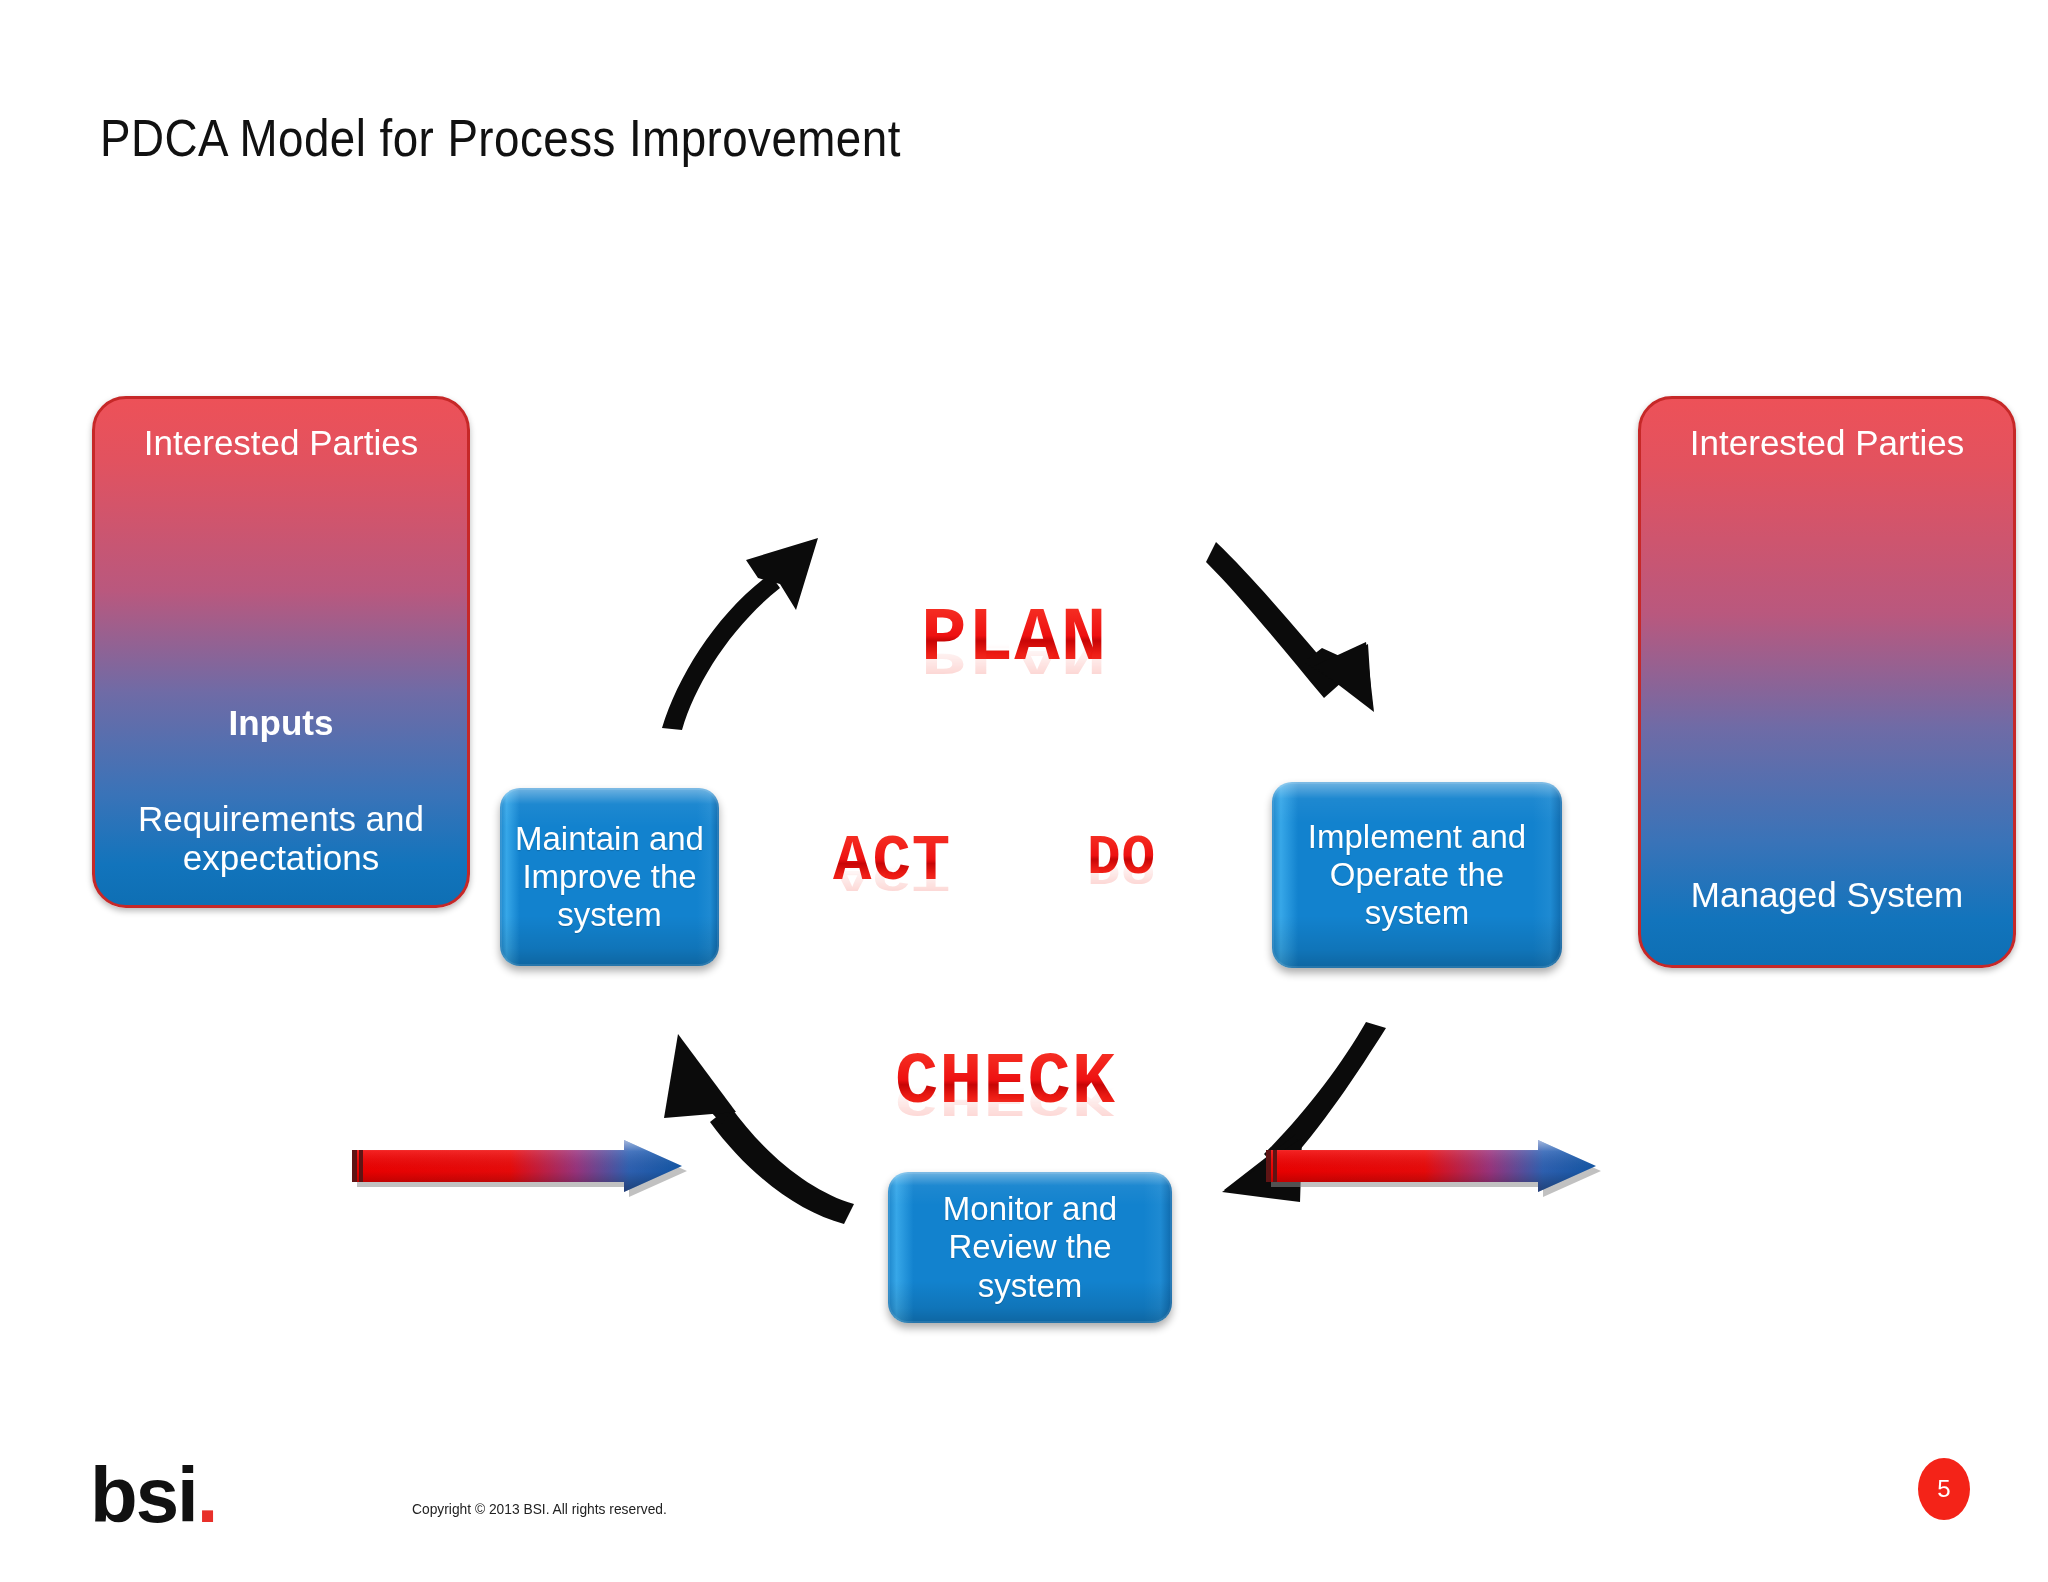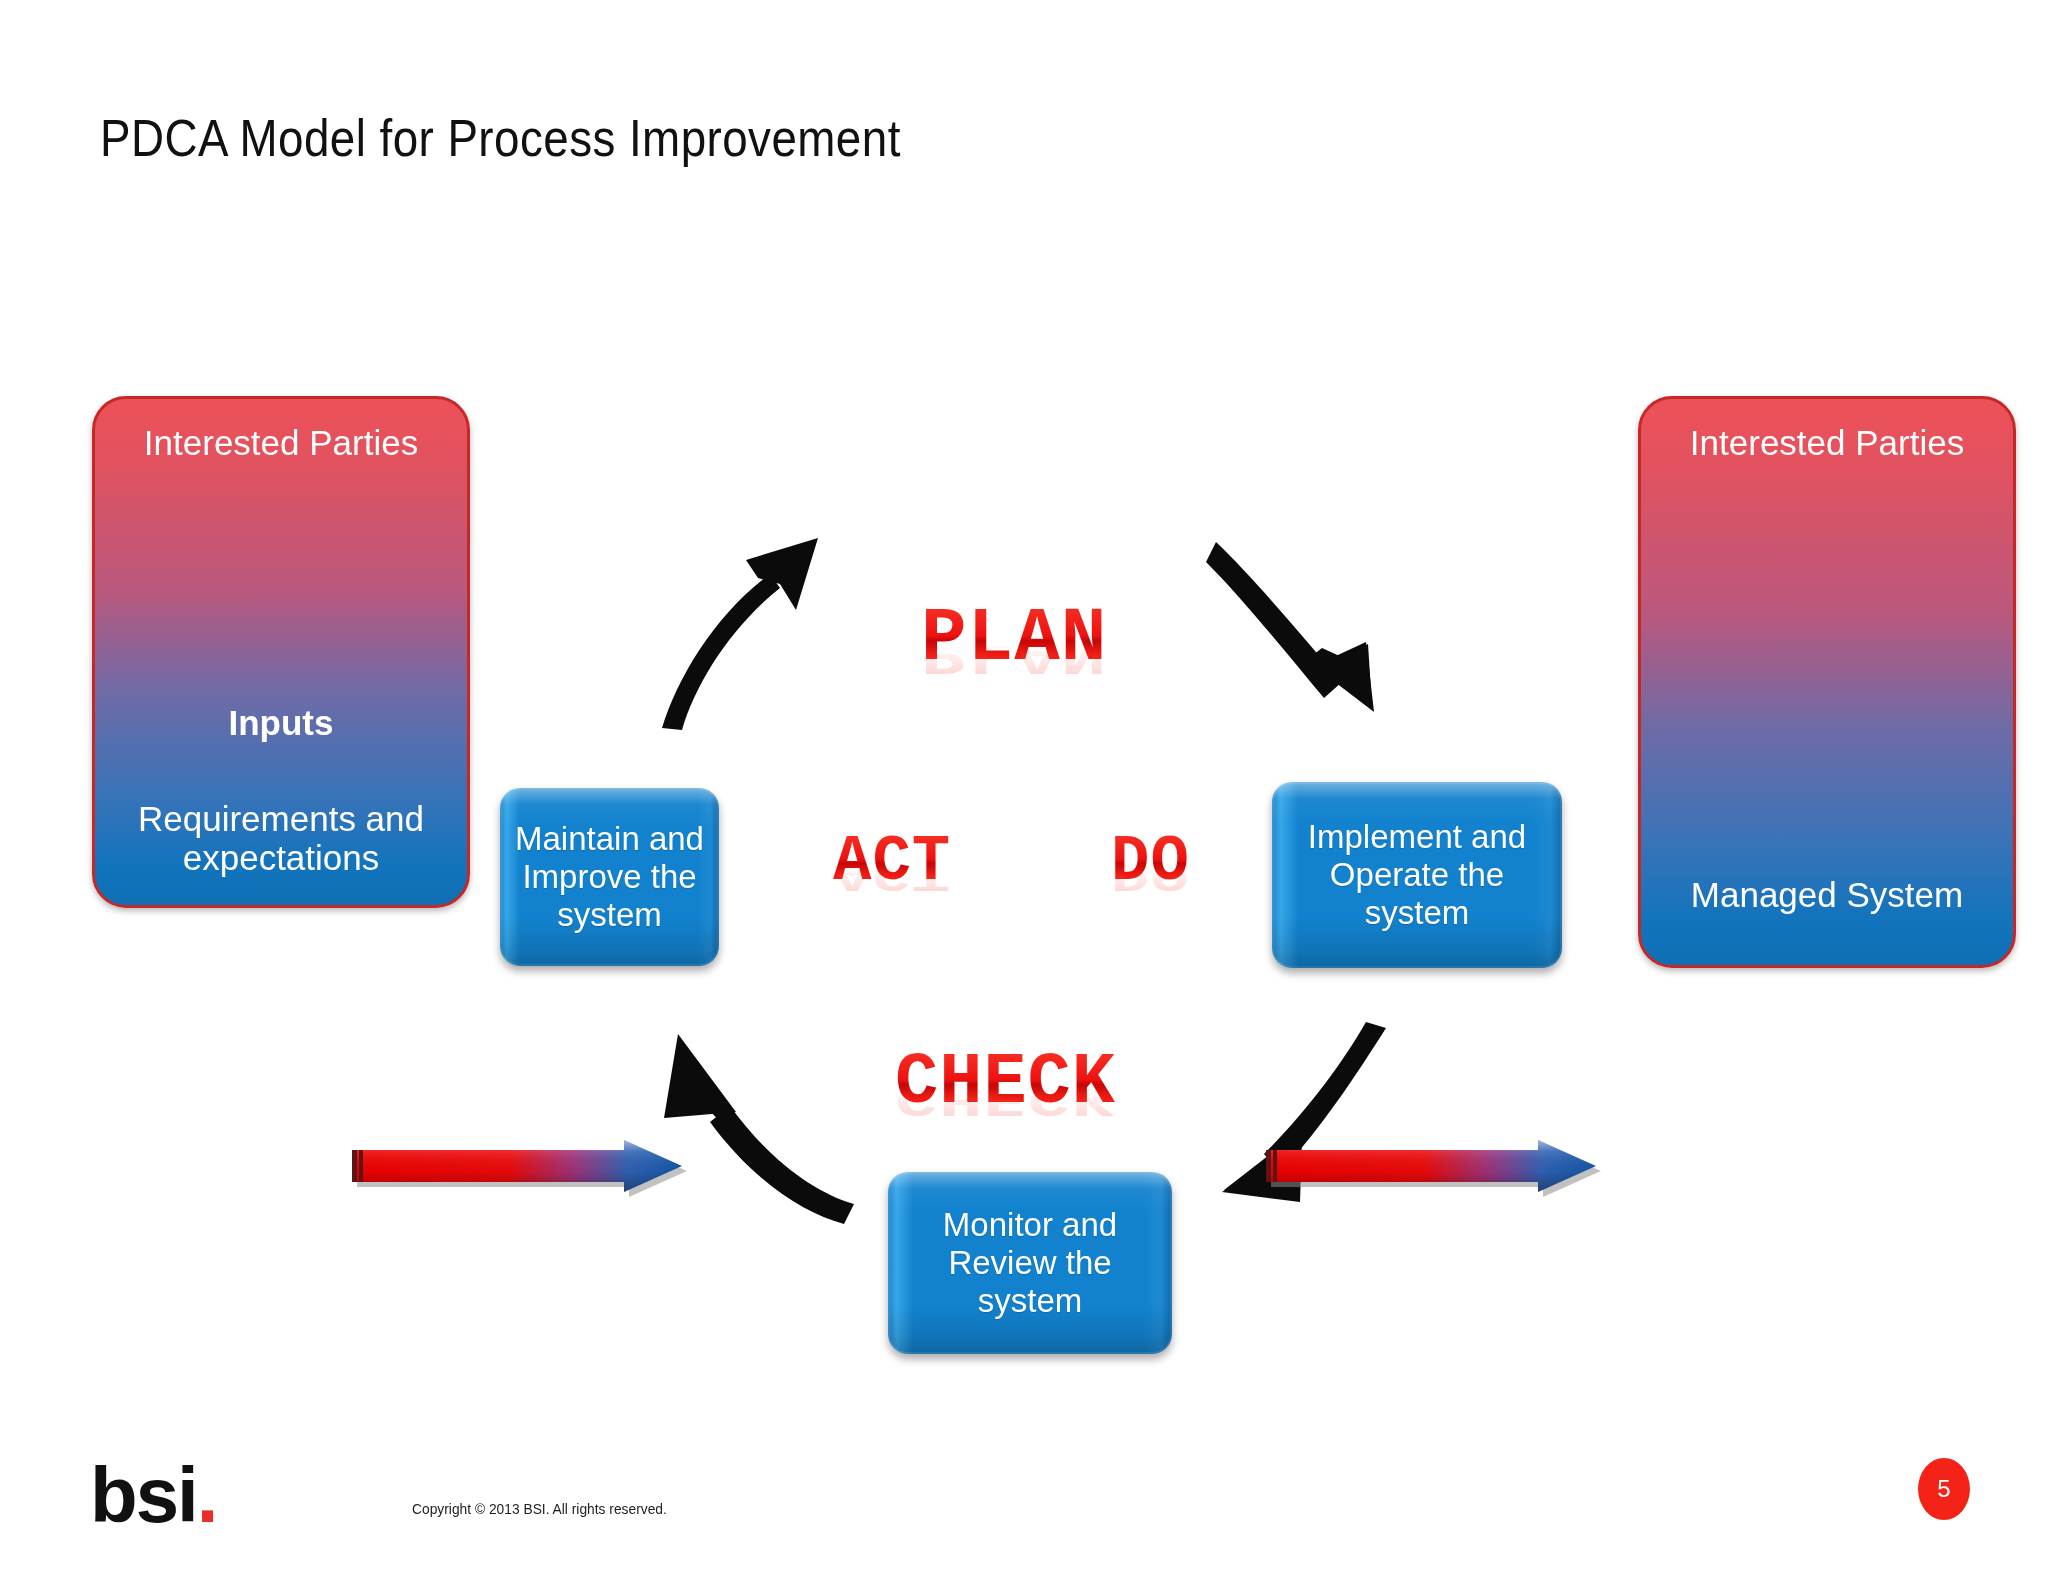--- a/index.html
+++ b/index.html
@@ -118,21 +118,21 @@
     box-shadow:
       inset 0 0 0 2px rgba(255,255,255,0.10),
       0 5px 9px rgba(0,0,0,0.33);
     text-shadow: 0 1px 1px rgba(0,0,0,0.18);
   }
   .proc-box .label { padding: 0 14px; }
 
   .box-plan  { left: 888px;  top: 404px;  width: 286px; height: 168px; }
   .box-act   { left: 500px;  top: 788px;  width: 219px; height: 178px; }
   .box-do    { left: 1272px; top: 782px;  width: 290px; height: 186px; }
-  .box-check { left: 888px;  top: 1172px; width: 284px; height: 182px; }
+  .box-check { left: 888px;  top: 1172px; width: 284px; height: 151px; }
 
   
   .pdca-word {
     position: absolute;
     font-weight: bold;
     font-size: 74px;
     letter-spacing: 1px;
     color: #F01515;
     background: linear-gradient(to bottom, #F83A2A 0%, #EE1111 46%, #C80606 52%, #EE1A12 68%, #F64436 100%);
     -webkit-background-clip: text;
@@ -152,21 +152,21 @@
     color: #F01515;
     -webkit-text-fill-color: #F4554B;
     background: none;
     opacity: 0.34;
     -webkit-mask-image: linear-gradient(to bottom, rgba(0,0,0,0.85) 0%, rgba(0,0,0,0.0) 72%);
     mask-image: linear-gradient(to bottom, rgba(0,0,0,0.85) 0%, rgba(0,0,0,0.0) 72%);
     pointer-events: none;
   }
   .word-plan  { left: 921px;  top: 596px;  font-size: 76px; }
   .word-act   { left: 833px;  top: 826px;  font-size: 64px; }
-  .word-do    { left: 1087px; top: 826px;  font-size: 64px; margin-left: 24px; }
+  .word-do    { left: 1087px; top: 826px;  font-size: 56px; }
   .word-check { left: 895px;  top: 1042px; font-size: 72px; }
 
   
   .curve-arrow { position: absolute; }
 
   
   .grad-arrow { position: absolute; }
 
   
   .bsi-logo {

